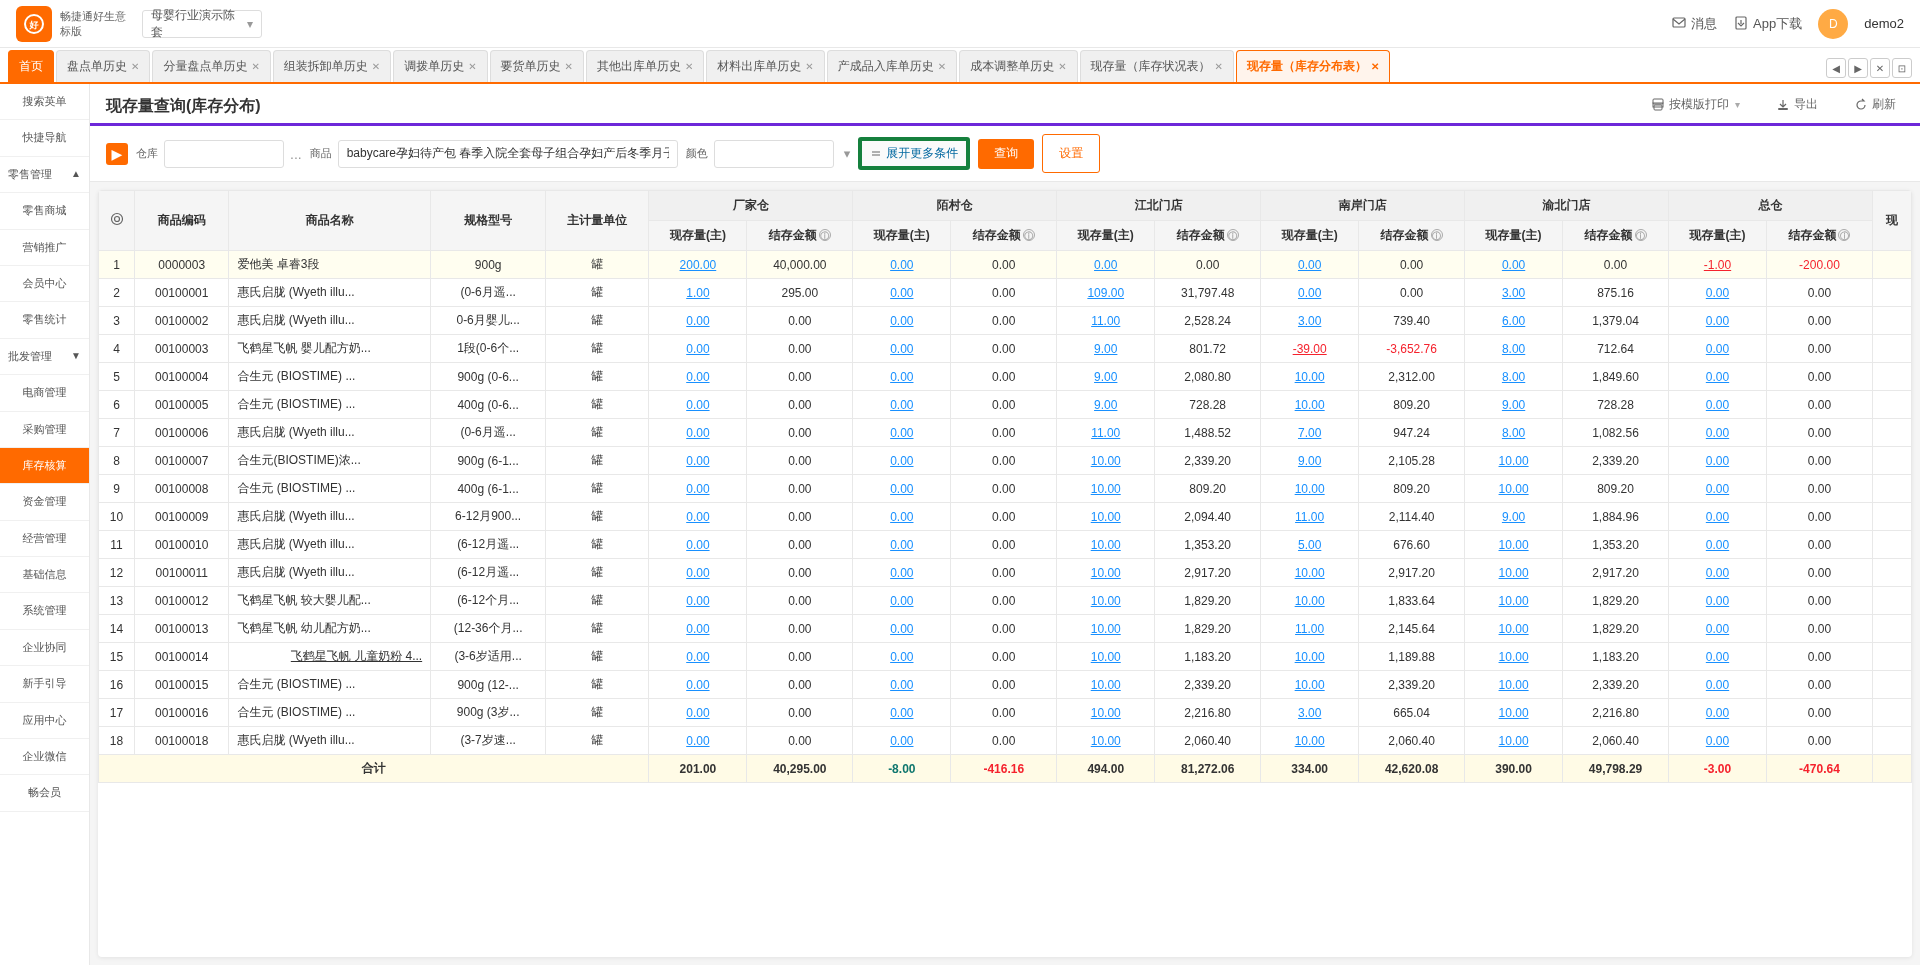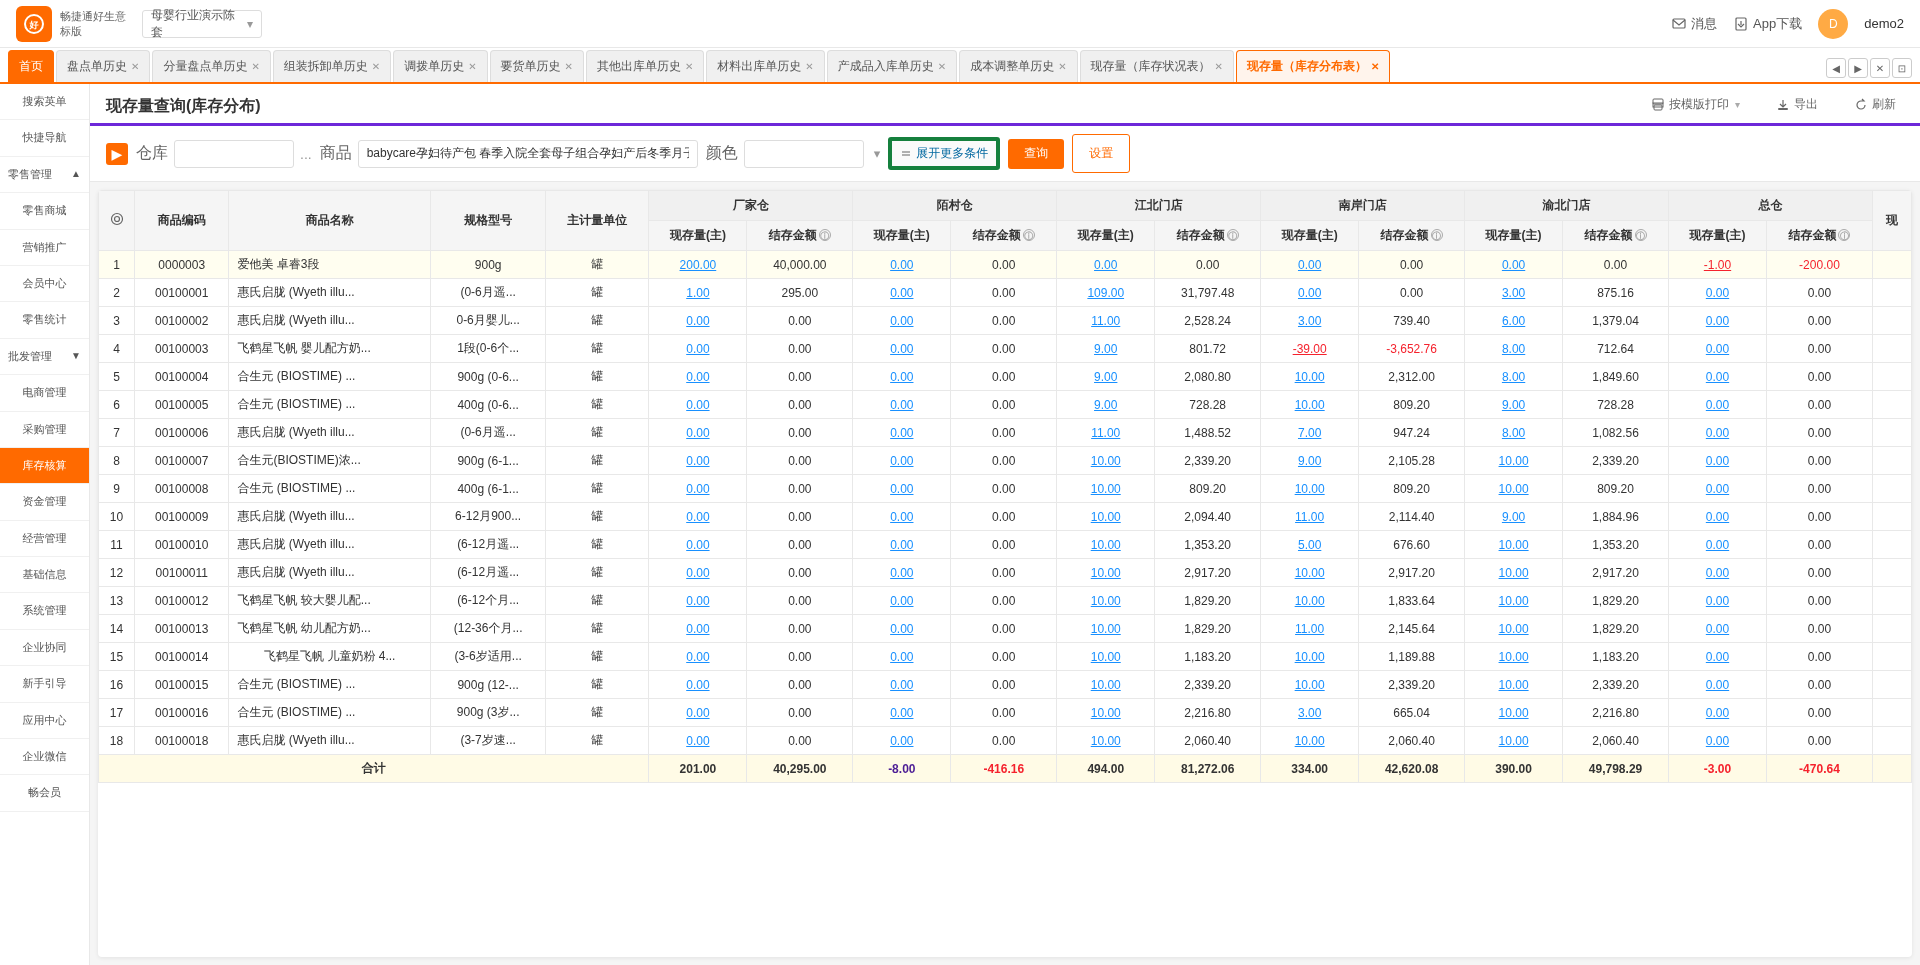--- a/index.html
+++ b/index.html
@@ -33,21 +33,21 @@
       font-weight: bold;
     }
     .logo-text { font-size: 11px; color: #666; line-height: 1.3; }
     .top-right {
       display: flex;
       align-items: center;
       gap: 16px;
     }
     .top-right-item {
       display: flex;
-      align-items: center;
+      align-items: flex-start;
       gap: 4px;
       font-size: 13px;
       color: #555;
       cursor: pointer;
     }
     .avatar {
       width: 30px;
       height: 30px;
       border-radius: 50%;
       background: #ffaa44;
@@ -213,21 +213,21 @@
       align-items: center;
       justify-content: center;
       font-size: 14px;
     }
     .filter-group {
       display: flex;
       align-items: center;
       gap: 6px;
     }
     .filter-label {
-      font-size: 16px;
+      font-size: 11px;
       color: #666;
       white-space: nowrap;
     }
     .filter-input {
       height: 28px;
       border: 1px solid #ddd;
       border-radius: 3px;
       padding: 0 8px;
       font-size: 12px;
       outline: none;
@@ -877,21 +877,21 @@
     <td>2,145.64</td>
     <td class="num-link">10.00</td>
     <td>1,829.20</td>
     <td class="num-link ">0.00</td>
     <td>0.00</td>
     <td></td>
   </tr>
             <tr>
     <td>15</td>
     <td>00100014</td>
-    <td style="text-align:center;">飞鹤星飞帆 儿童奶粉 4...</td>
+    <td style="text-align:right;text-decoration:underline;">飞鹤星飞帆 儿童奶粉 4...</td>
     <td>(3-6岁适用...</td>
     <td>罐</td>
     <td class="num-link">0.00</td>
     <td>0.00</td>
     <td class="num-link">0.00</td>
     <td>0.00</td>
     <td class="num-link">10.00</td>
     <td>1,183.20</td>
     <td class="num-link ">10.00</td>
     <td>1,189.88</td>
@@ -958,21 +958,21 @@
     <td class="num-link">10.00</td>
     <td>2,060.40</td>
     <td class="num-link ">0.00</td>
     <td>0.00</td>
     <td></td>
   </tr>
             <tr class="summary-row">
   <td colspan="5" style="text-align:center; font-weight:bold;">合计</td>
   <td>201.00</td>
   <td>40,295.00</td>
-  <td style="color:#4c1d95;">-8.00</td>
+  <td style="color:#0f766e;">-8.00</td>
   <td style="color:#f5222d;">-416.16</td>
   <td>494.00</td>
   <td>81,272.06</td>
   <td>334.00</td>
   <td>42,620.08</td>
   <td>390.00</td>
   <td>49,798.29</td>
   <td style="color:#f5222d;">-3.00</td>
   <td style="color:#f5222d;">-470.64</td>
   <td></td>

